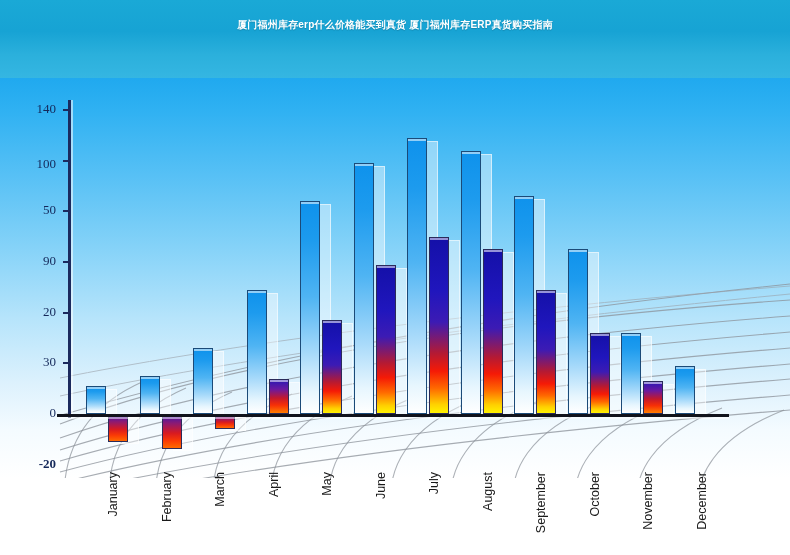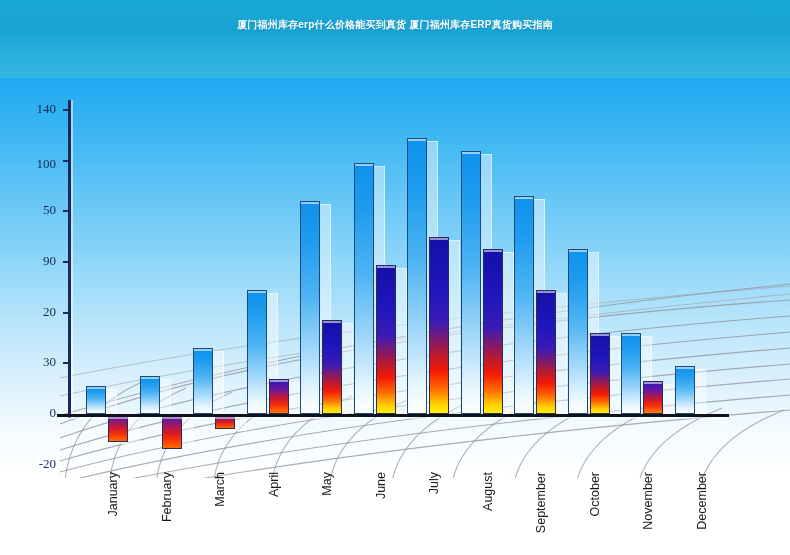--- a/index.html
+++ b/index.html
@@ -152,21 +152,21 @@
       <path d="M60,318 C200,288 440,250 790,216"></path>
     </g>
   </svg>
 
   <div id="yaxis"></div>
   <div id="yaxis-sheen"></div>
   <div id="xaxis"></div>
   <div id="xaxis-sheen"></div>
 
   <div id="yticks">
-      <div class="ytick-label" style="left: 10px; top: 455.667px;">-20</div>
+      <div class="ytick-label" style="left: 10px; top: 455.667px; font-weight: bold;">-20</div>
       <div class="ytick-label" style="left: 10px; top: 405px;">0</div>
       <div class="ytick-label" style="left: 10px; top: 354.333px;">30</div>
       <div class="ytick-mark" style="top: 362.333px;"></div>
       <div class="ytick-label" style="left: 10px; top: 303.667px;">20</div>
       <div class="ytick-mark" style="top: 311.667px;"></div>
       <div class="ytick-label" style="left: 10px; top: 253px;">90</div>
       <div class="ytick-mark" style="top: 261px;"></div>
       <div class="ytick-label" style="left: 10px; top: 202.333px;">50</div>
       <div class="ytick-mark" style="top: 210.333px;"></div>
       <div class="ytick-label" style="left: 10px; top: 156px;">100</div>

